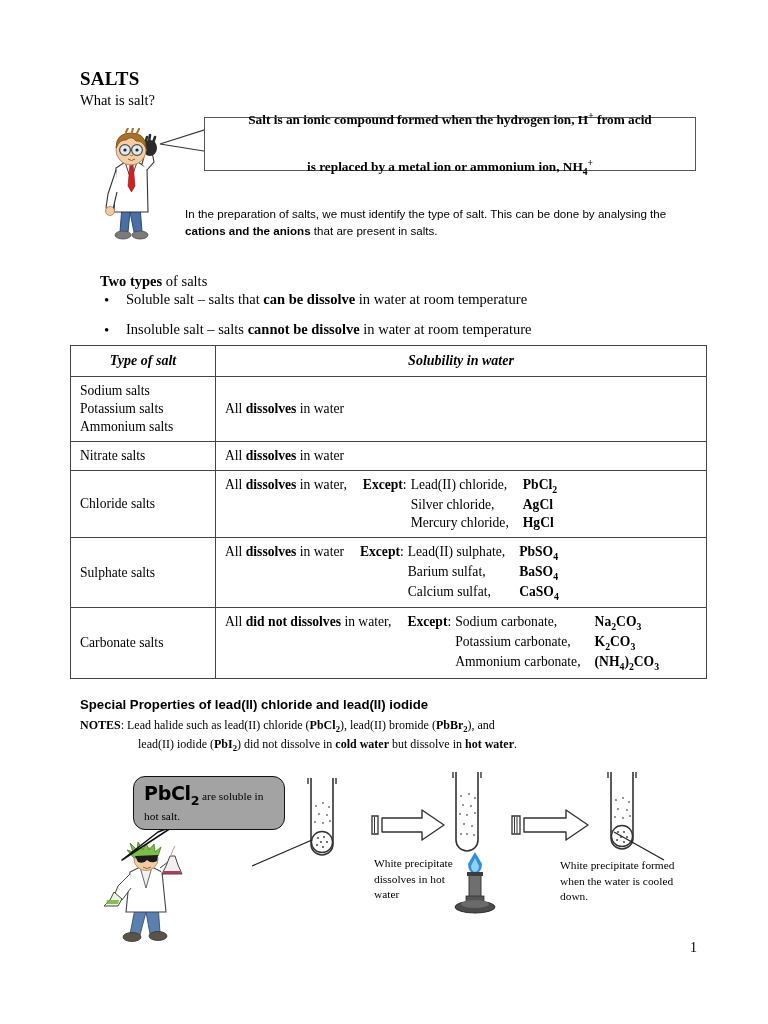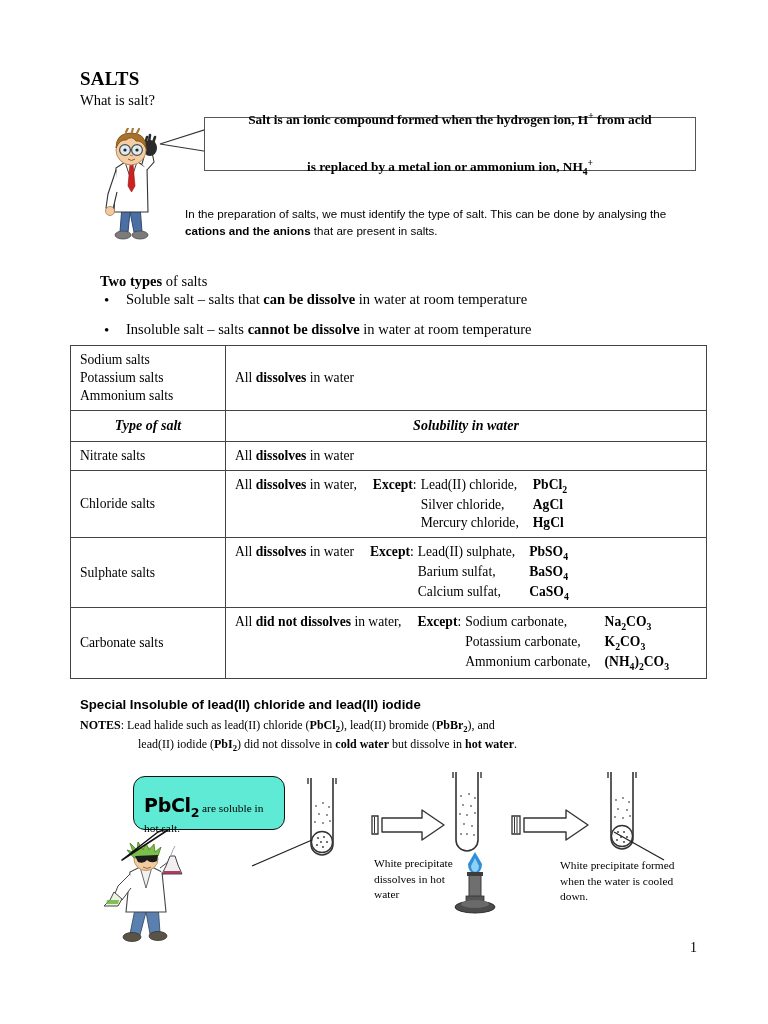--- a/index.html
+++ b/index.html
@@ -194,23 +194,23 @@
     height: 190px;
   }
   .bubble-bottom {
     position: absolute;
     left: 133px;
     top: 16px;
     width: 152px;
     height: 54px;
     border: 1.7px solid #111;
     border-radius: 12px;
-    background: #5eead4;
+    background: #a3a3a3;
     box-sizing: border-box;
-    padding: 17px 8px 4px 10px;
+    padding: 5px 8px 4px 10px;
   }
   .pbcl2-big {
     font-family: "DejaVu Sans", sans-serif;
     font-size: 19px;
     font-weight: bold;
     letter-spacing: -0.3px;
   }
   .pbcl2-big sub { font-size: 0.66em; }
   .bub-small {
     font-size: 11.4px;
@@ -335,26 +335,26 @@
       <span class="bullet-dot">•</span>
       <span class="bullet-text">
         <span>Insoluble salt – salts </span><b>cannot be dissolve</b><span> in water at room temperature</span>
       </span>
     </div>
   </div>
 
   <table class="tbl">
     <tbody id="tbl-body">
         <tr>
+          <th class="col-type">Type of salt</th>
+          <th>Solubility in water</th>
+        </tr>
+        <tr>
           <td class="col-type">Sodium salts<br>Potassium salts<br>Ammonium salts</td>
           <td><span class="cell-nowrap">All <b>dissolves</b> in water</span></td>
-        </tr>
-        <tr>
-          <th class="col-type">Type of salt</th>
-          <th>Solubility in water</th>
         </tr>
         <tr>
           <td class="col-type">Nitrate salts</td>
           <td><span class="cell-nowrap">All <b>dissolves</b> in water</span></td>
         </tr>
         <tr>
           <td class="col-type">Chloride salts</td>
           <td>
             <table class="exc-table">
               <tbody>
@@ -442,21 +442,21 @@
                     </table>
                   </td>
                 </tr>
               </tbody>
             </table>
           </td>
         </tr>
       </tbody>
   </table>
 
-  <div class="special-head">Special Insoluble of lead(II) chloride and lead(II) iodide</div>
+  <div class="special-head">Special Properties of lead(II) chloride and lead(II) iodide</div>
   <div class="notes">
     <b>NOTES</b><span id="notes-l1">: Lead halide such as lead(II) chloride (<b>PbCl<sub>2</sub></b>), lead(II) bromide (<b>PbBr<sub>2</sub></b>), and</span>
     <span class="notes-indent" id="notes-l2">lead(II) iodide (<b>PbI<sub>2</sub></b>) did not dissolve in <b>cold water</b> but dissolve in <b>hot water</b>.</span>
   </div>
 
   <div class="diagram">
 
     <svg class="sci-bottom" viewBox="0 0 92 106">
 
       <path d="M36 62 L30 92 L40 93 L46 70 L50 92 L60 91 L58 62 Z" fill="#5b7fae" stroke="#33506f" stroke-width="0.9"></path>

